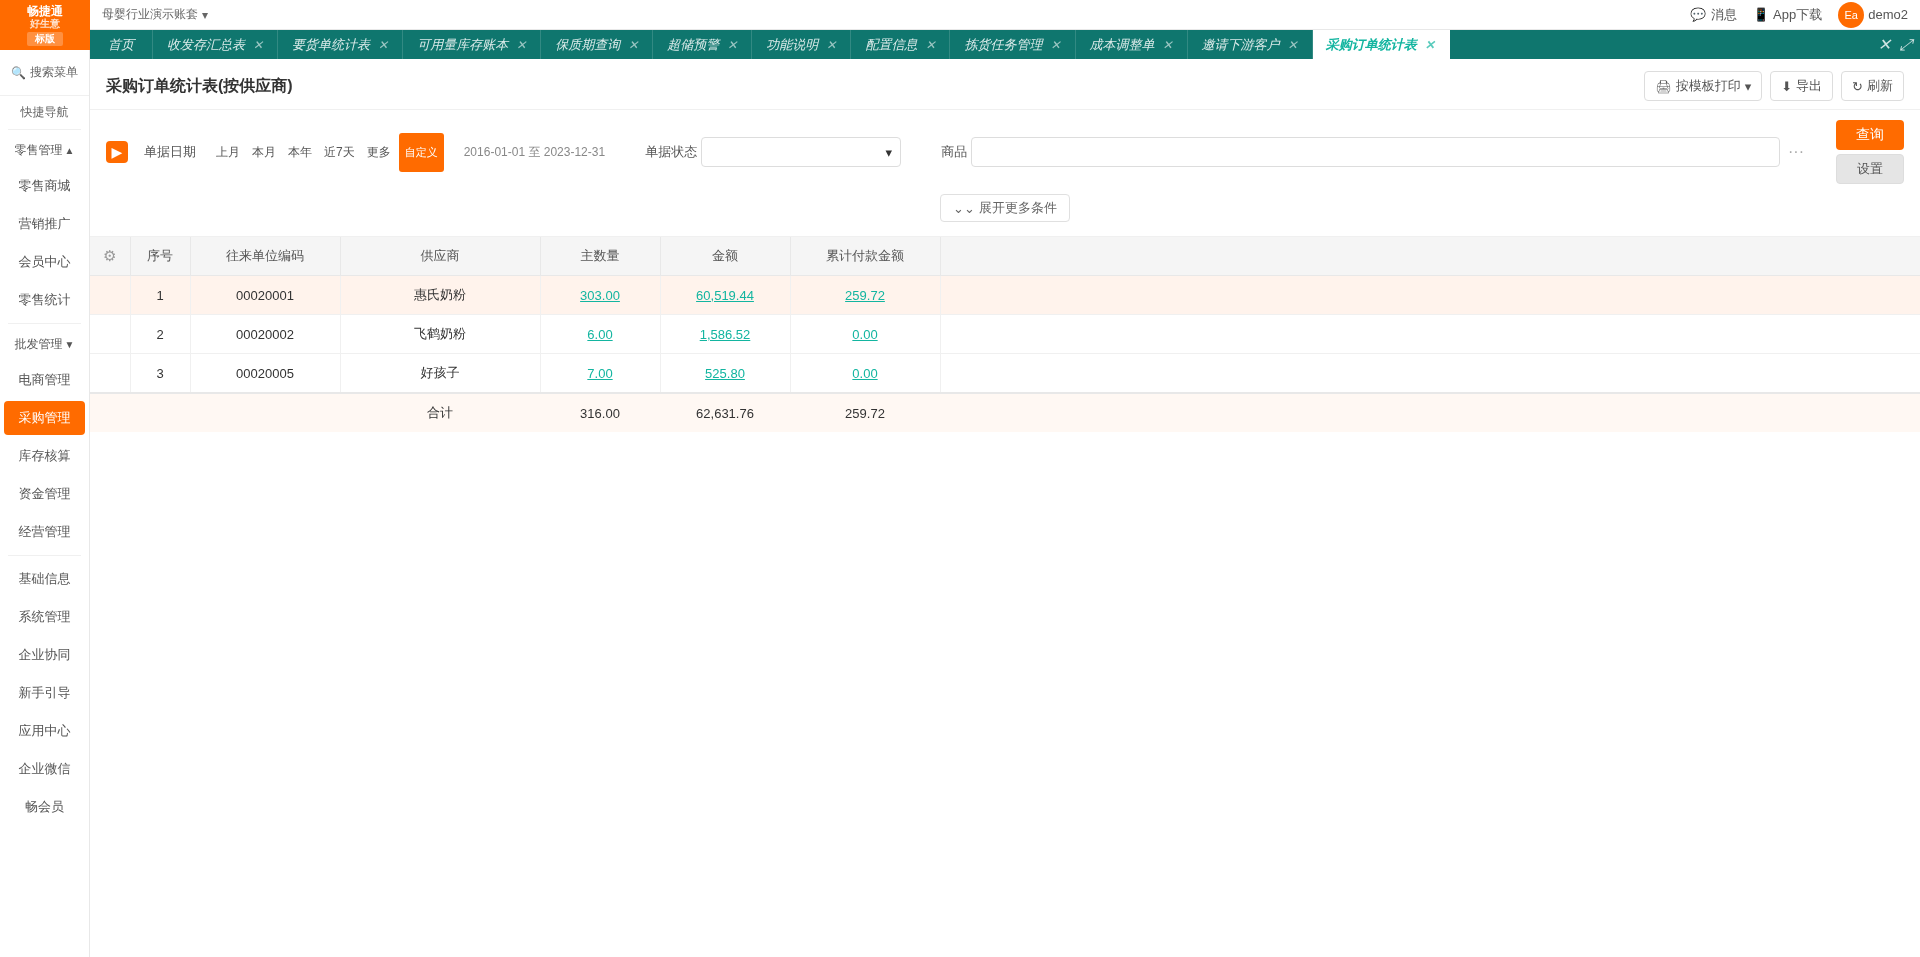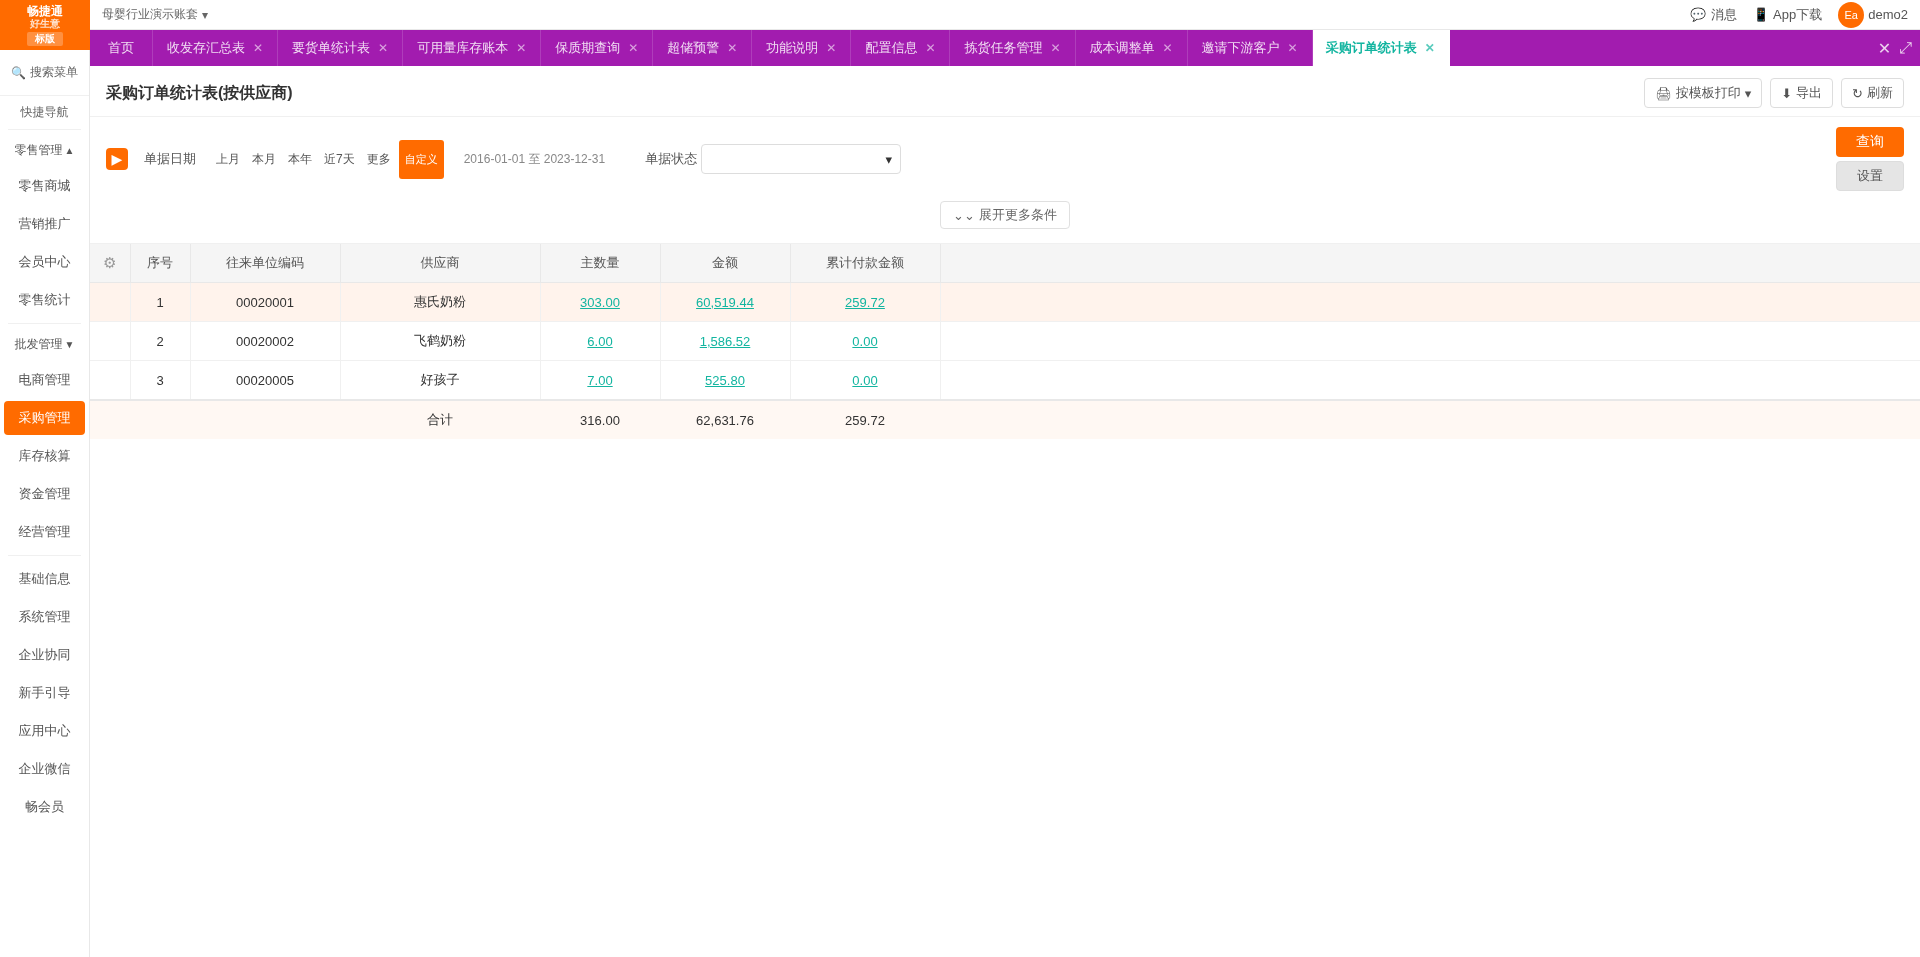--- a/index.html
+++ b/index.html
@@ -23,21 +23,21 @@
 
     
     .top-bar { height: 30px; background: #fff; display: flex; align-items: center; padding: 0 12px; border-bottom: 1px solid #e8e8e8; justify-content: space-between; }
     .top-bar-left { display: flex; align-items: center; gap: 8px; font-size: 12px; color: #666; }
     .top-bar-select { display: flex; align-items: center; gap: 4px; cursor: pointer; }
     .top-bar-right { display: flex; align-items: center; gap: 16px; font-size: 13px; color: #555; }
     .top-bar-right-item { display: flex; align-items: center; gap: 4px; cursor: pointer; }
     .user-avatar { width: 26px; height: 26px; border-radius: 50%; background: #ff6b00; display: flex; align-items: center; justify-content: center; color: #fff; font-size: 11px; }
 
     
-    .tab-bar { height: 36px; background: #a21caf; display: flex; align-items: stretch; overflow: hidden; }
+    .tab-bar { height: 29px; background: #0f766e; display: flex; align-items: stretch; overflow: hidden; font-style: italic; }
     .tab-item { display: flex; align-items: center; padding: 0 14px; color: rgba(255,255,255,0.85); font-size: 13px; cursor: pointer; white-space: nowrap; border-right: 1px solid rgba(255,255,255,0.15); gap: 4px; }
     .tab-item.active { background: #fff; color: #13b5a0; font-weight: bold; padding-left: 13px; }
     .tab-item.home { padding: 0 18px; }
     .tab-close { font-size: 12px; opacity: 0.7; margin-left: 4px; }
     .tab-bar-end { margin-left: auto; display: flex; align-items: center; padding: 0 8px; gap: 8px; color: #fff; }
     .tab-end-btn { cursor: pointer; font-size: 16px; opacity: 0.8; }
 
     
     .page-content { flex: 1; background: #f5f5f5; overflow: hidden; display: flex; flex-direction: column; }
     .page-inner { background: #fff; margin: 0; flex: 1; display: flex; flex-direction: column; overflow: hidden; }
@@ -309,20 +309,25 @@
           <div class="filter-date-range">2016-01-01 至 2023-12-31</div>
 
           <div class="filter-select" style="margin-left: 24px;">
             <div class="filter-select-label">单据状态</div>
             <div class="filter-select-box" style="width:200px;">
               <span></span>
               <span>▾</span>
             </div>
           </div>
 
+          <div class="filter-commodity" style="margin-left:24px;">
+            <div class="filter-commodity-label">商品</div>
+            <input class="filter-commodity-input" type="text" value="" style="">
+            <span class="commodity-more">···</span>
+          </div>
 
           <div class="filter-spacer"></div>
           <div class="query-btn-group">
             <button class="btn-query">查询</button>
             <button class="btn-settings">设置</button>
           </div>
         </div>
         <div class="expand-more" style="margin-top:6px;">
           <div class="expand-btn">
             <span>⌄⌄</span>

